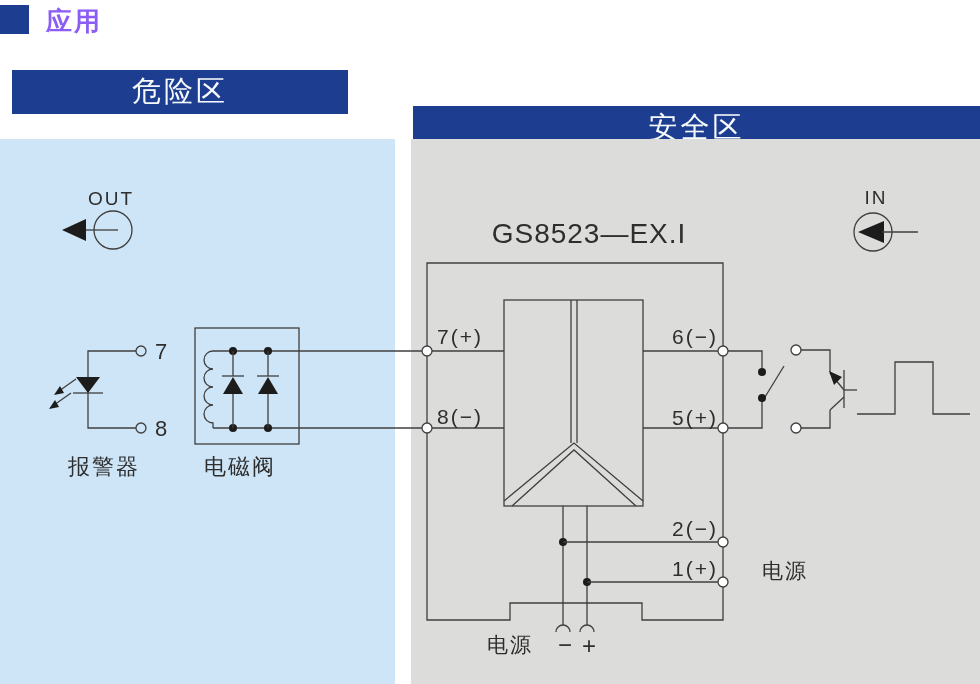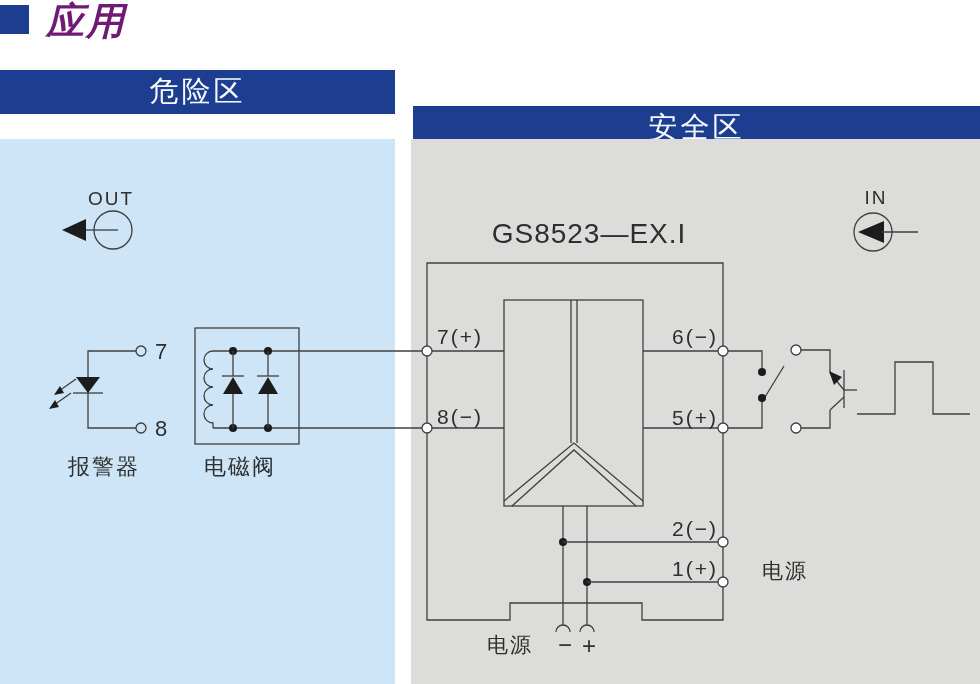--- a/index.html
+++ b/index.html
@@ -3,29 +3,29 @@
 <meta charset="utf-8">
 <style>
   html,body { margin:0; padding:0; background:#ffffff; }
   .stage {
     position:relative; width:980px; height:684px; background:#ffffff;
     font-family:"Liberation Sans", sans-serif; overflow:hidden;
   }
   .title-row { position:absolute; top:0; left:0; display:flex; align-items:flex-start; }
   .title-square { width:29px; height:29px; background:#1d3e90; margin-top:5px; }
   .page-title {
-    margin:0 0 0 17px; font-size:38px; font-weight:bold; color:#701a75;
-    line-height:42px; letter-spacing:2px;font-style:italic;
+    margin:0 0 0 17px; font-size:26px; font-weight:bold; color:#8b5cf6;
+    line-height:42px; letter-spacing:2px;
   }
   .bar {
     position:absolute; top:70px; height:44px; background:#1d3e90; color:#f7fafd;
     display:flex; align-items:center; justify-content:center;
     font-size:29px; letter-spacing:3px;
   }
-  .bar-hazard { left:0; width:395px; }
+  .bar-hazard { left:12px; width:336px; }
   .bar-safe   { left:413px; width:567px;margin-top:36px; }
   .panel { position:absolute; top:139px; height:545px; }
   .panel-hazard { left:0; width:395px; background:#cde5f6; }
   .panel-safe   { left:411px; width:569px; background:#dcdcda; }
   svg.schematic { position:absolute; left:0; top:0; }
   svg.schematic line, svg.schematic path, svg.schematic polyline,
   svg.schematic rect, svg.schematic circle {
     stroke:#3f3f3f; stroke-width:1.3; fill:none;
   }
   svg.schematic .filled { fill:#1c1c1c; stroke:none; }

